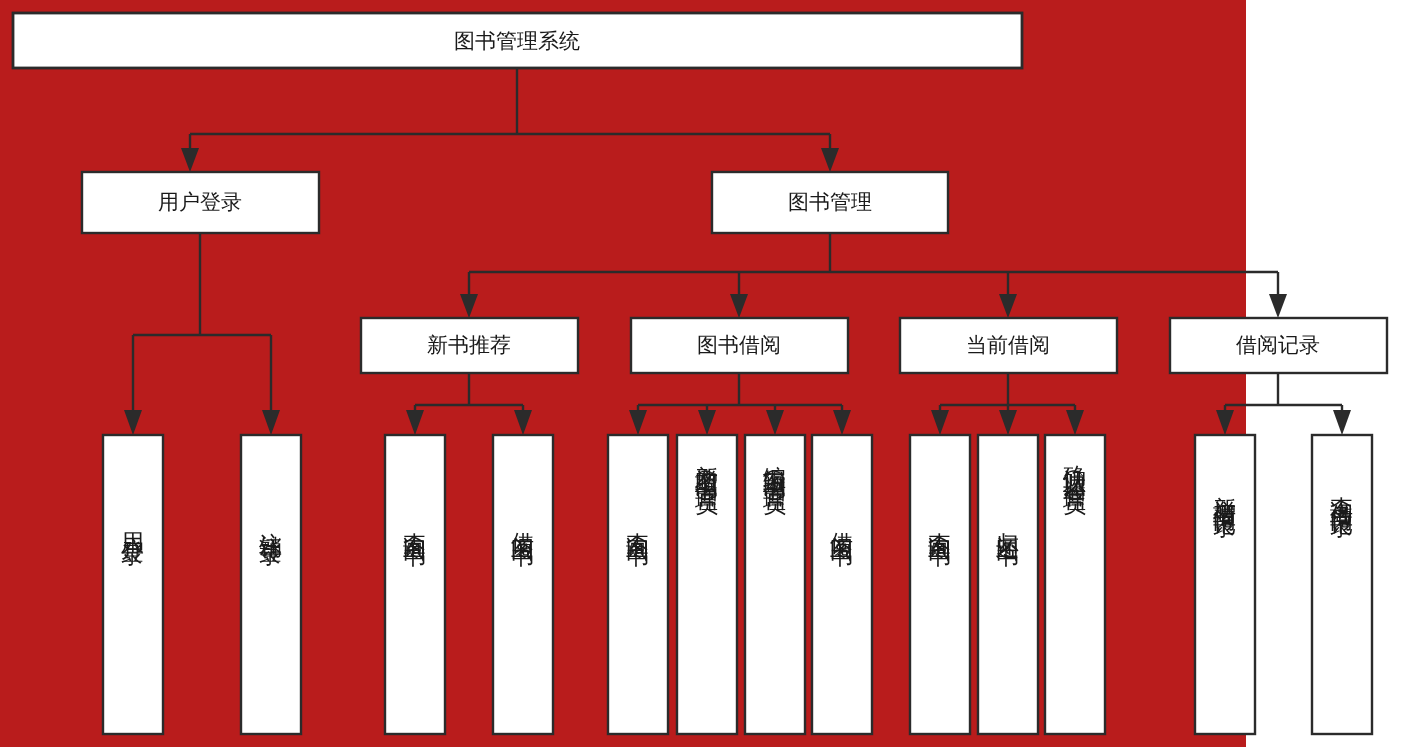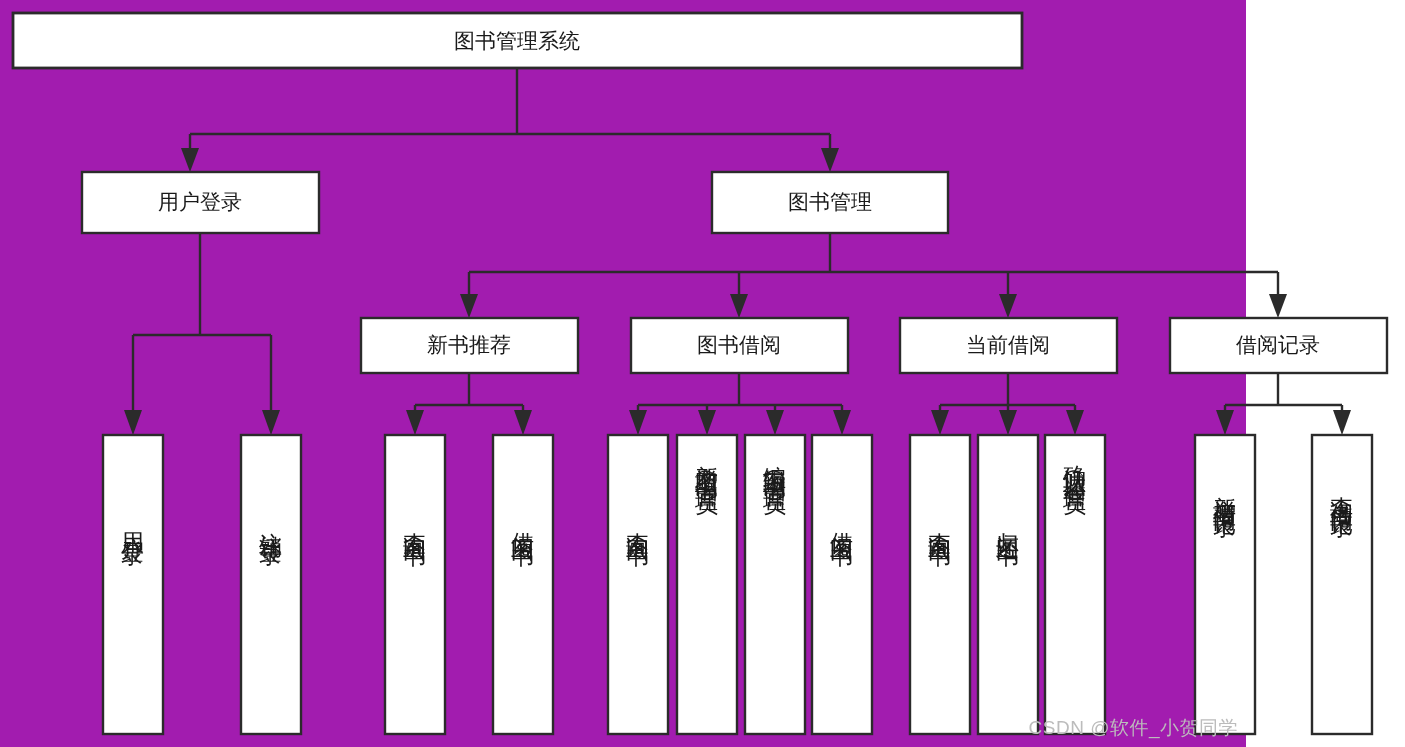--- a/index.html
+++ b/index.html
@@ -10,21 +10,21 @@
   body {
     width: 1405px;
     height: 747px;
     font-family: "Liberation Sans", "DejaVu Sans", sans-serif;
     overflow: hidden;
   }
   #diagram-root {
     position: relative;
     width: 1246px;
     height: 747px;
-    background: #a21caf;
+    background: #b91c1c;
   }
   svg.diagram {
     position: absolute;
     left: 0;
     top: 0;
     width: 1405px;
     height: 747px;
   }
   .node-rect {
     fill: #ffffff;
@@ -240,15 +240,14 @@
       <rect class="node-rect" x="1195" y="435" width="60" height="299"></rect>
       <text class="node-label-v" x="1225" y="478" text-anchor="start">新增借阅记录</text>
     </g>
     <g>
       <rect class="node-rect" x="1312" y="435" width="60" height="299"></rect>
       <text class="node-label-v" x="1342" y="478" text-anchor="start">查询借阅记录</text>
     </g>
 
   </svg>
 
-  <div class="watermark">CSDN @软件_小贺同学</div>
 
 </div>
 
 </body></html>

